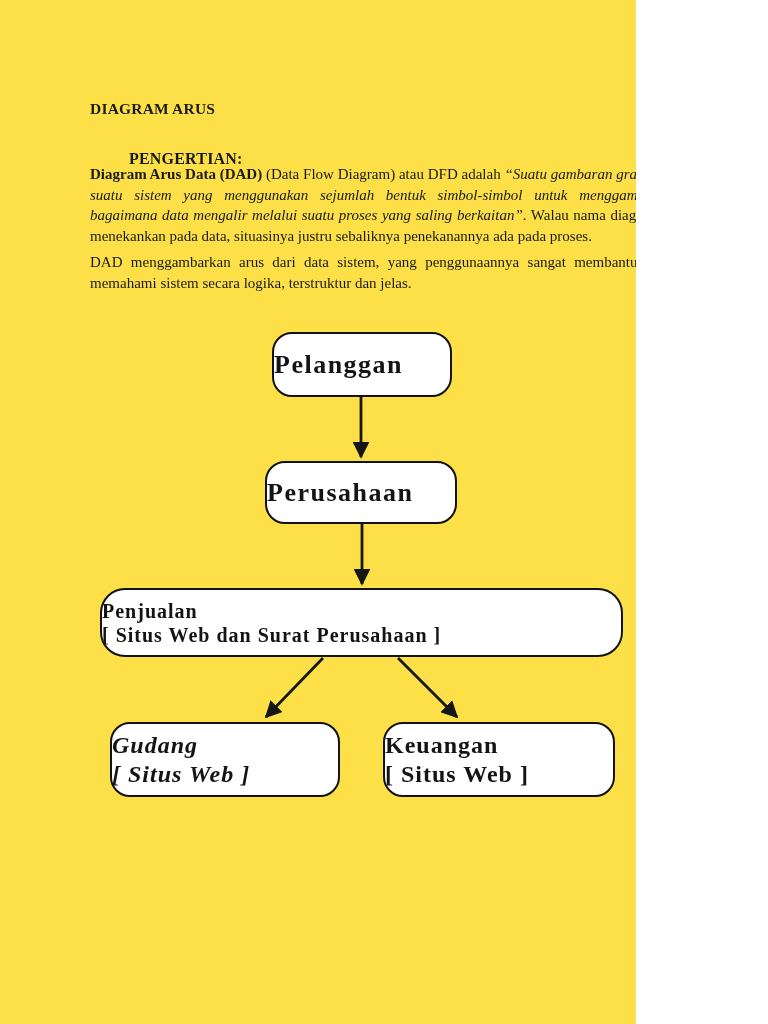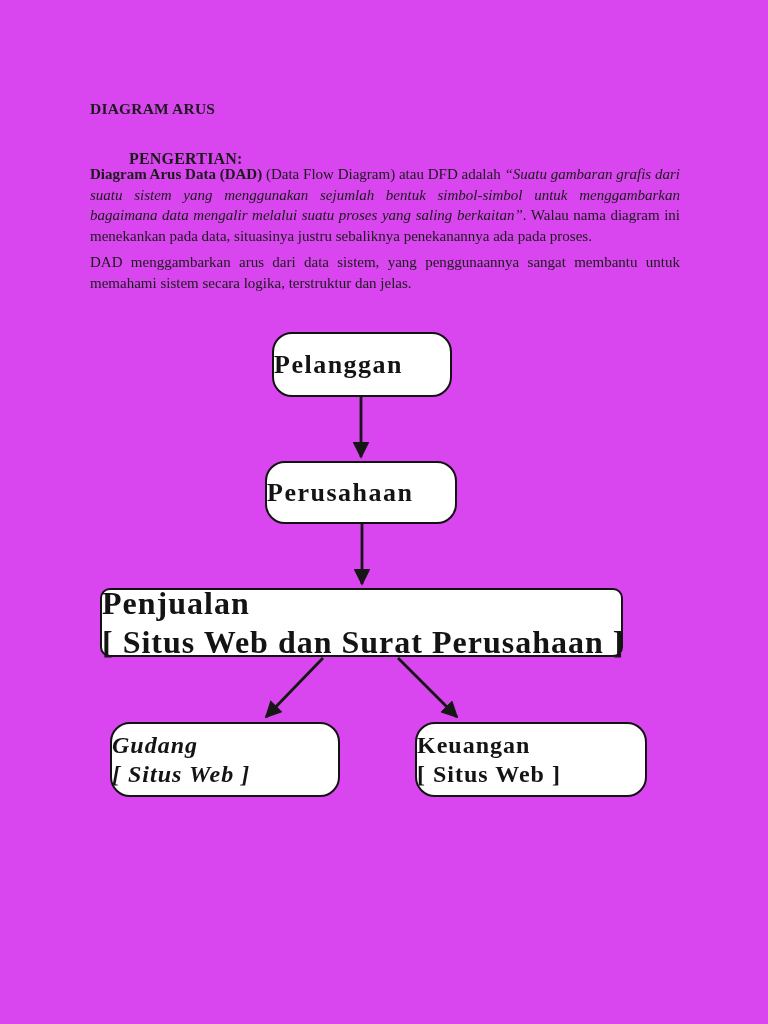--- a/index.html
+++ b/index.html
@@ -2,23 +2,23 @@
 <html><head>
 <meta charset="utf-8">
 <style>
   html, body {
     margin: 0;
     padding: 0;
     background: #ffffff;
   }
   .page {
     position: relative;
-    width: 768px;
+    width: 636px;
     height: 1024px;
-    background: #d946ef;
+    background: #fde047;
     overflow: hidden;
     font-family: "Liberation Serif", serif;
     color: #1a1a1a;
   }
   .doc-title {
     position: absolute;
     left: 90px;
     top: 100px;
     font-size: 15.5px;
     font-weight: bold;
@@ -74,23 +74,23 @@
     font-weight: bold;
     color: #141414;
     text-align: center;
     white-space: nowrap;
   }
   .node-line {
     line-height: 1.2;
   }
   .node-pelanggan  { left: 272px; top: 332px; width: 180px; height: 65px; font-size: 26px; letter-spacing: 1.5px; }
   .node-perusahaan { left: 265px; top: 461px; width: 192px; height: 63px; font-size: 26px; letter-spacing: 1.5px; }
-  .node-penjualan  { left: 100px; top: 588px; width: 523px; height: 69px; font-size: 32px; letter-spacing: 1px; border-radius: 10px; }
+  .node-penjualan  { left: 100px; top: 588px; width: 523px; height: 69px; font-size: 20px; letter-spacing: 1px; border-radius: 25px; }
   .node-gudang     { left: 110px; top: 722px; width: 230px; height: 75px; font-size: 24px; letter-spacing: 1px; font-style: italic; }
-  .node-keuangan   { left: 383px; top: 722px; width: 232px; height: 75px; font-size: 24px; letter-spacing: 1px; margin-left: 32px; }
+  .node-keuangan   { left: 383px; top: 722px; width: 232px; height: 75px; font-size: 24px; letter-spacing: 1px; }
 </style>
 </head>
 <body>
 
 <div class="page">
 
   <div class="doc-title">DIAGRAM ARUS</div>
 
   <div class="doc-heading">PENGERTIAN:</div>
 

